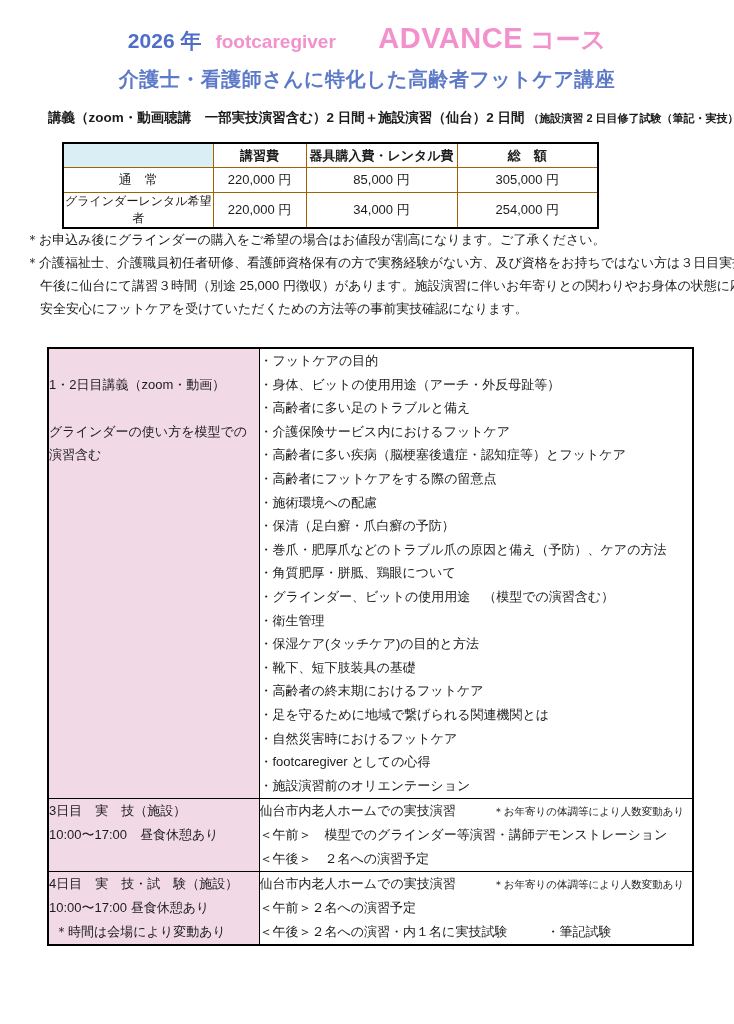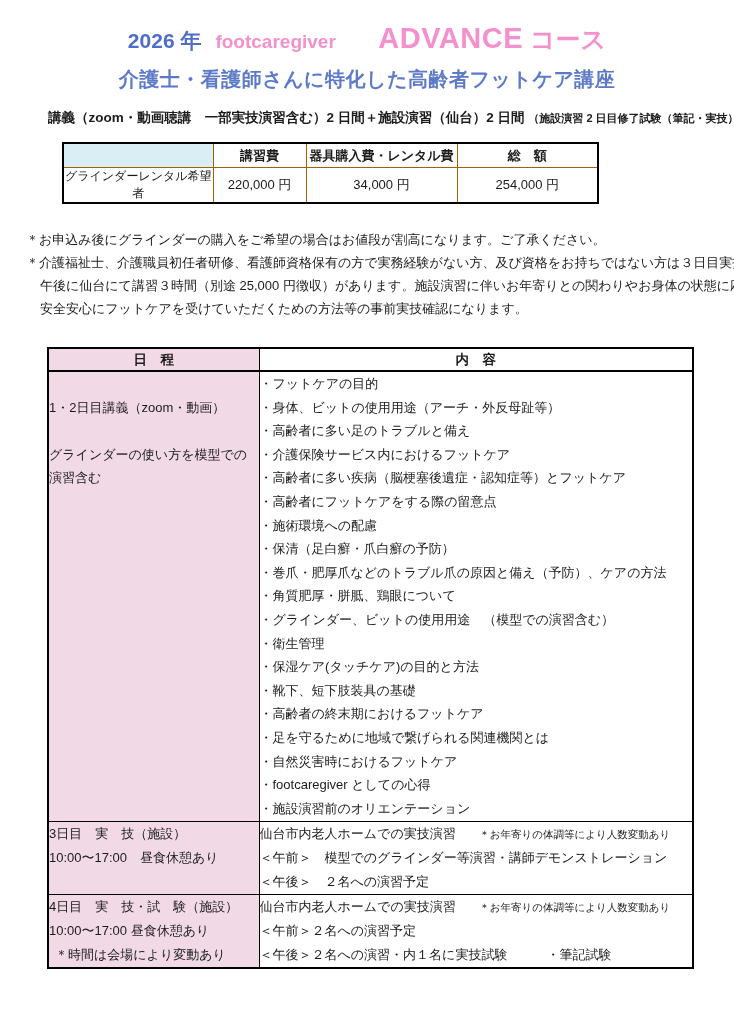--- a/index.html
+++ b/index.html
@@ -42,21 +42,21 @@
     line-height:21px;border-bottom:2px solid #000;vertical-align:middle;}
   .pink{background:#f2d9e6;}
   .cell-pad{padding:3px 6px 0 10px;}
   .cell-pad-r{padding:3px 6px 0 12px;}
   .sched-line{font-size:13px;line-height:23.6px;min-height:23.6px;white-space:nowrap;}
   .sched-line-lg{font-size:13px;line-height:24px;min-height:24px;white-space:nowrap;}
   .row1{height:450px;}
   .row2{height:71px;}
   .row3{height:64px;}
   .small-note{font-size:10.5px;}
-  .note-gap{margin-left:20px;}
+  .note-gap{margin-left:34px;}
   .indent-half{padding-left:6px;}
 </style>
 </head>
 <body>
 
 <div class="page">
 
   <div class="title-line">
     <span class="t-year">2026 年</span><span class="t-brand">footcaregiver</span>
     <span class="t-advance">ADVANCE</span><span class="t-course"> コース</span>
@@ -76,20 +76,26 @@
         <col style="width:141px">
       </colgroup>
     <tbody>
         <tr class="hd">
       <td class="corner-cell"></td>
       <td>講習費</td>
       <td>器具購入費・レンタル費</td>
       <td>総　額</td>
     </tr>
     <tr class="bd">
+      <td>通　常</td>
+      <td>220,000 円</td>
+      <td>85,000 円</td>
+      <td>305,000 円</td>
+    </tr>
+    <tr class="bd">
       <td style="font-size:12px">グラインダーレンタル希望者</td>
       <td>220,000 円</td>
       <td>34,000 円</td>
       <td>254,000 円</td>
     </tr>
   </tbody>
     </table>
 
   <div class="notes">
     <div class="note-line">＊お申込み後にグラインダーの購入をご希望の場合はお値段が割高になります。ご了承ください。</div>
@@ -97,24 +103,20 @@
     <div class="note-line note-indent">午後に仙台にて講習３時間（別途 25,000 円徴収）があります。施設演習に伴いお年寄りとの関わりやお身体の状態に応じた</div>
     <div class="note-line note-indent">安全安心にフットケアを受けていただくための方法等の事前実技確認になります。</div>
   </div>
 
   <table class="sched-table">
     <colgroup>
         <col style="width:211px">
         <col style="width:434px">
       </colgroup>
     <tbody>
-        <tr class="hd">
-      <td class="pink">日　程</td>
-      <td>内　容</td>
-    </tr>
 
     <tr class="row1">
       <td class="pink cell-pad">
         <div class="sched-line"></div>
         <div class="sched-line">1・2日目講義（zoom・動画）</div>
         <div class="sched-line"></div>
         <div class="sched-line">グラインダーの使い方を模型での</div>
         <div class="sched-line">演習含む</div>
       </td>
       <td class="cell-pad-r">

